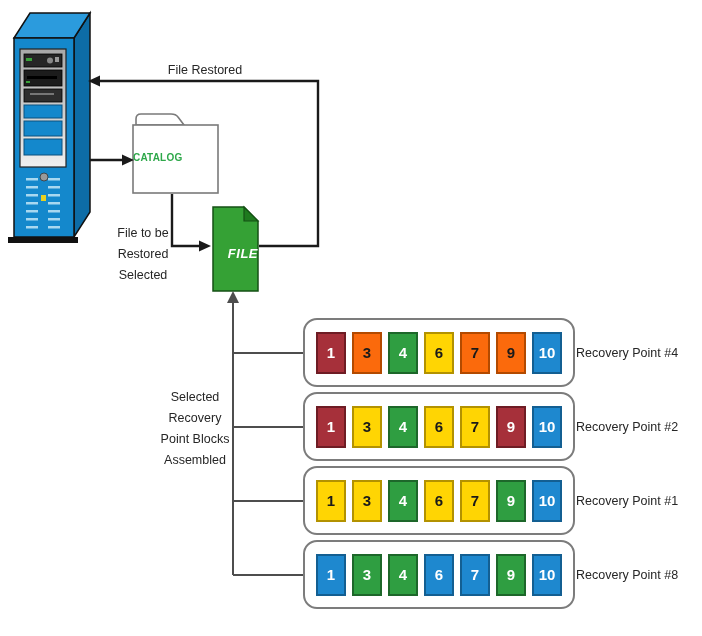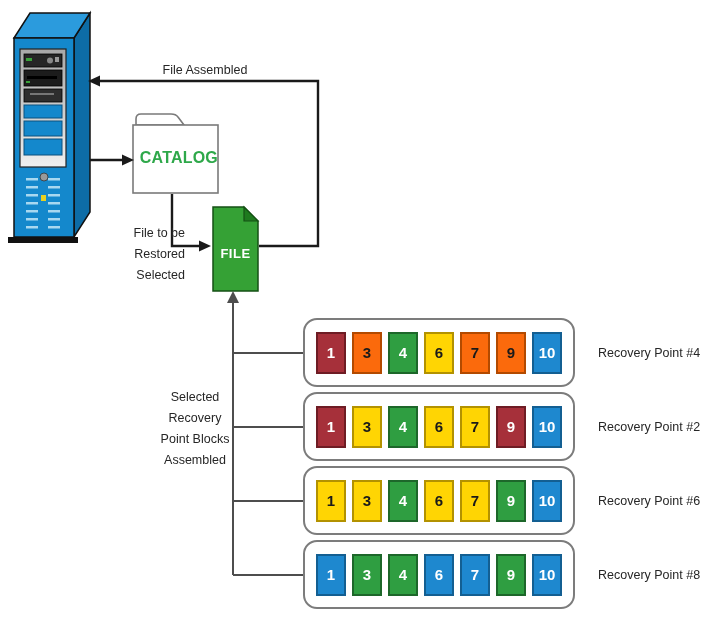--- a/index.html
+++ b/index.html
@@ -4,38 +4,38 @@
 <style>
   html,body{margin:0;padding:0;background:#ffffff;}
   #stage{
     position:relative; width:702px; height:636px; background:#ffffff;
     font-family:"Liberation Sans", sans-serif; overflow:hidden;
   }
   #diagram-svg{position:absolute; left:0; top:0;}
   .txt{position:absolute; color:#262626; font-size:12.5px; line-height:21px;}
   .pre{white-space:pre-line;}
   #file-restored-label{left:150px; top:60px; width:110px; text-align:center;}
-  #catalog-label{left:133px; top:147px; width:85px; text-align:right;
-    font-weight:bold; font-size:16px; letter-spacing:0.2px;}
-  #file-label{left:213px; top:243px; width:45px; text-align:center;
-    font-weight:bold; font-size:13px; color:#ffffff; letter-spacing:0.5px;}
-  #file-to-be-label{left:101px; top:223px; width:84px; text-align:right;}
+  #catalog-label{left:133px; top:147px; width:85px; text-align:left;
+    font-weight:bold; font-size:10px; letter-spacing:0.2px;}
+  #file-label{left:213px; top:243px; width:45px; text-align:right;
+    font-weight:bold; font-size:13px; color:#ffffff; letter-spacing:0.5px;font-style:italic;}
+  #file-to-be-label{left:101px; top:223px; width:84px; text-align:center;}
   #assembled-label{left:148px; top:387px; width:94px; text-align:center;}
   .rp-row{position:absolute; left:303px; height:69px; display:flex; align-items:center;}
   .rp-box{
     width:272px; height:69px; box-sizing:border-box; background:#ffffff;
     border:2px solid #7C7C7C; border-radius:14px;
     display:flex; align-items:center; justify-content:center; gap:6px;
   }
   .block{
     width:30px; height:42px; box-sizing:border-box; border:2px solid #333;
     display:flex; align-items:center; justify-content:center;
     font-weight:bold; font-size:15px;
   }
-  .rp-label{margin-left:23px; font-size:12.5px; color:#262626; white-space:nowrap;}
+  .rp-label{margin-left:1px; font-size:12.5px; color:#262626; white-space:nowrap;}
 </style>
 </head>
 <body>
 
 <div id="stage">
 
   <svg id="diagram-svg" width="702" height="636" viewBox="0 0 702 636">
 
     <g>
       <polygon points="8,237 78,237 78,243 8,243" fill="#111111"></polygon>
@@ -111,21 +111,21 @@
       <polygon points="233,291 227,303 239,303" fill="#4D4D4D" stroke="none"></polygon>
     </g>
     <g stroke="#4D4D4D" stroke-width="1.8">
       <line x1="233" y1="353" x2="303" y2="353"></line>
       <line x1="233" y1="427" x2="303" y2="427"></line>
       <line x1="233" y1="501" x2="303" y2="501"></line>
       <line x1="233" y1="575" x2="303" y2="575"></line>
     </g>
   </svg>
 
-  <div id="file-restored-label" class="txt">File Assembled</div>
+  <div id="file-restored-label" class="txt">File Restored</div>
 
   <div id="catalog-label" class="txt" style="color: rgb(46, 168, 74);">CATALOG</div>
 
   <div id="file-label" class="txt">FILE</div>
 
   <div id="file-to-be-label" class="txt pre">File to be
 Restored
 Selected</div>
 
   <div id="assembled-label" class="txt pre">Selected
@@ -161,21 +161,21 @@
       <div class="rp-row" style="top: 466px;">
         <div class="rp-box">
           <div class="block" style="background: rgb(255, 213, 3); border-color: rgb(179, 146, 0); color: rgb(26, 26, 26);">1</div>
           <div class="block" style="background: rgb(255, 213, 3); border-color: rgb(179, 146, 0); color: rgb(26, 26, 26);">3</div>
           <div class="block" style="background: rgb(47, 158, 65); border-color: rgb(29, 103, 42); color: rgb(255, 255, 255);">4</div>
           <div class="block" style="background: rgb(255, 213, 3); border-color: rgb(179, 146, 0); color: rgb(26, 26, 26);">6</div>
           <div class="block" style="background: rgb(255, 213, 3); border-color: rgb(179, 146, 0); color: rgb(26, 26, 26);">7</div>
           <div class="block" style="background: rgb(47, 158, 65); border-color: rgb(29, 103, 42); color: rgb(255, 255, 255);">9</div>
           <div class="block" style="background: rgb(30, 136, 207); border-color: rgb(19, 95, 146); color: rgb(255, 255, 255);">10</div>
         </div>
-        <div class="rp-label">Recovery Point #6</div>
+        <div class="rp-label">Recovery Point #1</div>
       </div>
       <div class="rp-row" style="top: 540px;">
         <div class="rp-box">
           <div class="block" style="background: rgb(30, 136, 207); border-color: rgb(19, 95, 146); color: rgb(255, 255, 255);">1</div>
           <div class="block" style="background: rgb(47, 158, 65); border-color: rgb(29, 103, 42); color: rgb(255, 255, 255);">3</div>
           <div class="block" style="background: rgb(47, 158, 65); border-color: rgb(29, 103, 42); color: rgb(255, 255, 255);">4</div>
           <div class="block" style="background: rgb(30, 136, 207); border-color: rgb(19, 95, 146); color: rgb(255, 255, 255);">6</div>
           <div class="block" style="background: rgb(30, 136, 207); border-color: rgb(19, 95, 146); color: rgb(255, 255, 255);">7</div>
           <div class="block" style="background: rgb(47, 158, 65); border-color: rgb(29, 103, 42); color: rgb(255, 255, 255);">9</div>
           <div class="block" style="background: rgb(30, 136, 207); border-color: rgb(19, 95, 146); color: rgb(255, 255, 255);">10</div>

